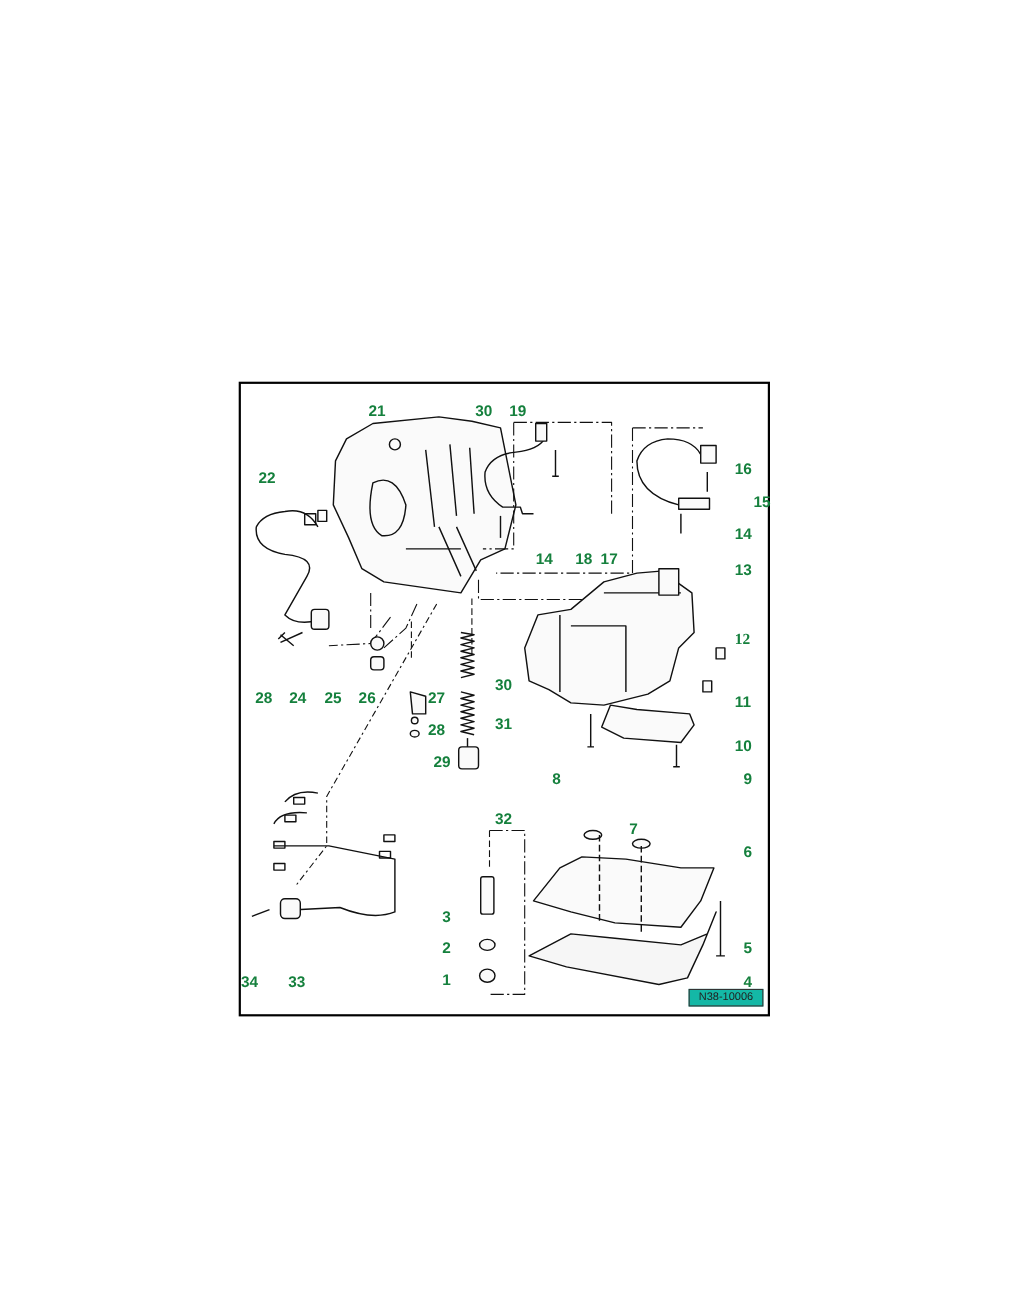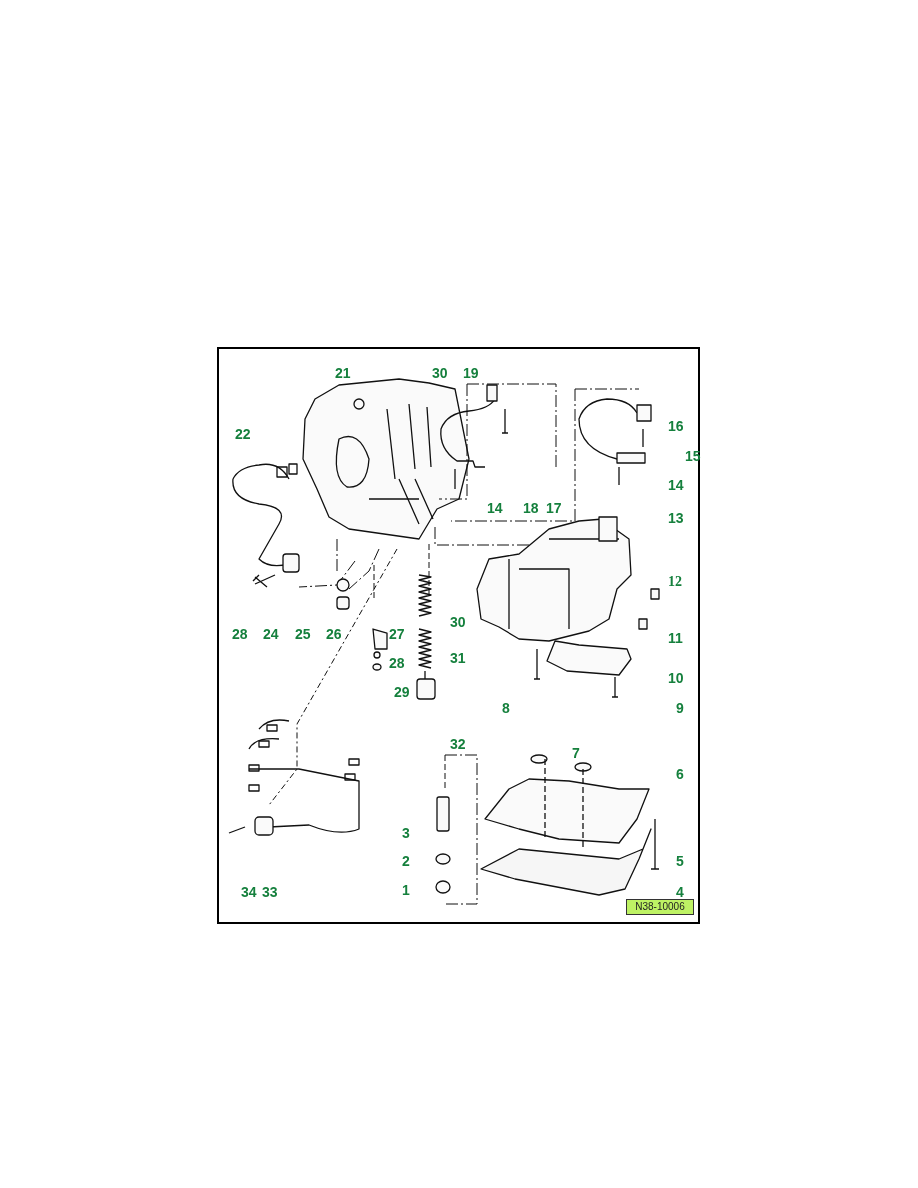--- a/index.html
+++ b/index.html
@@ -5,21 +5,21 @@
   html, body { margin: 0; padding: 0; background: #ffffff; }
   body { width: 918px; height: 1188px; position: relative; overflow: hidden;
          font-family: "Liberation Sans", sans-serif; }
   .frame { position: absolute; left: 217px; top: 347px; width: 479px; height: 573px;
            border: 2px solid #000; background: #fff; }
   .frame svg { position: absolute; left: 0; top: 0; }
   .callout { position: absolute; font-weight: bold; font-size: 14px; color: #15803d;
              font-family: "Liberation Sans", sans-serif; line-height: 1; }
   .figure-id { position: absolute; left: 407px; top: 550px; width: 66px; height: 14px;
                border: 1px solid #333; font-size: 10px; text-align: center; line-height: 14px;
-               color: #222; background: #bef264; }
+               color: #222; background: #14b8a6; }
 </style>
 </head>
 <body>
 
 <div class="frame">
   <svg width="479" height="573" viewBox="0 0 479 573" fill="none" stroke="#111" stroke-width="1.3" stroke-linejoin="round">
 
     <g fill="#fafafa">
       <path d="M96 50 L120 36 L180 30 L210 34 L236 40 L250 110 L240 150 L218 160 L200 190 L130 180 L110 168 L98 140 L84 110 L86 70 Z"></path>
       <path d="M120 90 Q140 80 150 110 Q148 140 128 138 Q112 128 120 90 Z"></path>
@@ -150,16 +150,16 @@
       <div class="callout" style="left: 44px; top: 278px;">24</div>
       <div class="callout" style="left: 76px; top: 278px;">25</div>
       <div class="callout" style="left: 107px; top: 278px;">26</div>
       <div class="callout" style="left: 170px; top: 278px;">27</div>
       <div class="callout" style="left: 170px; top: 307px;">28</div>
       <div class="callout" style="left: 175px; top: 336px;">29</div>
       <div class="callout" style="left: 231px; top: 246px; margin-top: 20px;">30</div>
       <div class="callout" style="left: 231px; top: 302px;">31</div>
       <div class="callout" style="left: 231px; top: 360px; margin-top: 28px;">32</div>
       <div class="callout" style="left: 43px; top: 536px;">33</div>
-      <div class="callout" style="left: 22px; top: 536px;">34</div>
+      <div class="callout" style="left: 0; top: 536px;">34</div>
     </div>
   <div class="figure-id">N38-10006</div>
 </div>
 
 </body></html>

